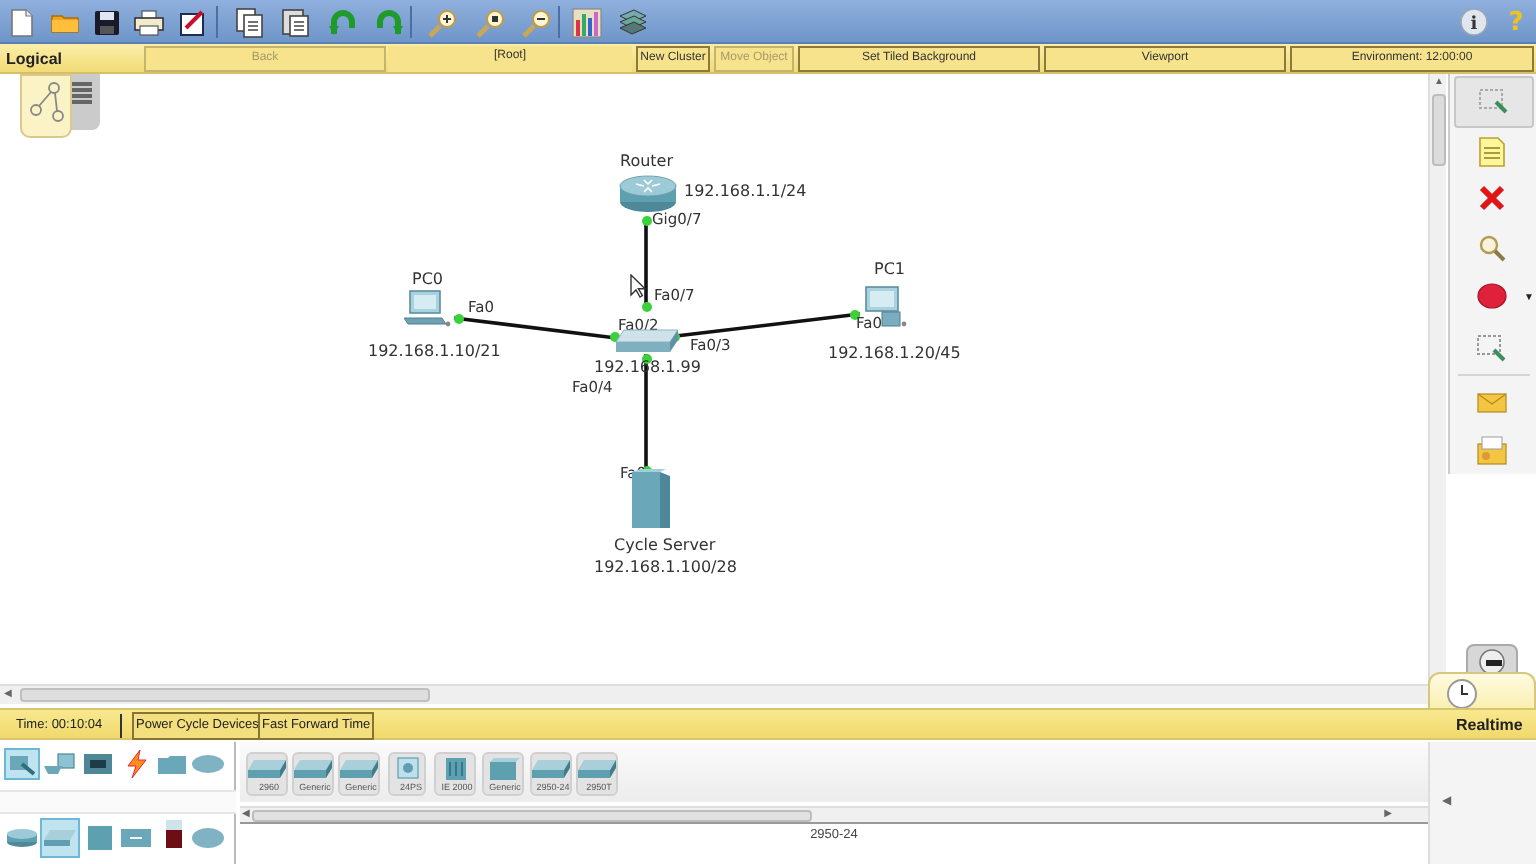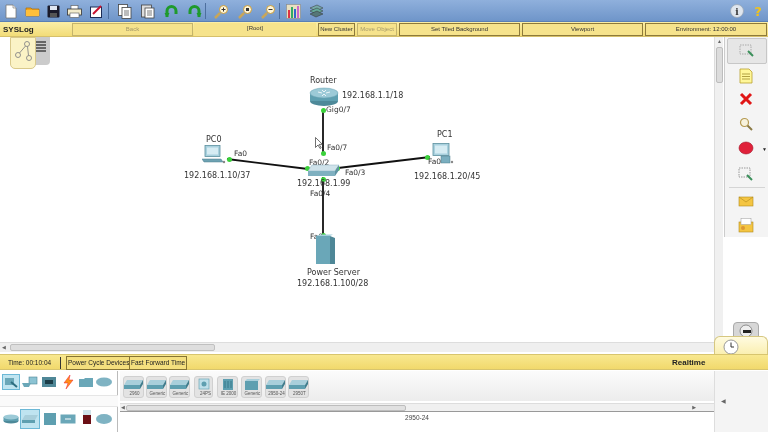--- a/index.html
+++ b/index.html
@@ -175,21 +175,21 @@
         <circle cx="7" cy="7" r="6.5" fill="#dfe6ee" stroke="#9aa7b5" stroke-width="0.8"></circle>
         <text x="7" y="10.5" font-size="9" text-anchor="middle" fill="#333" font-family="DejaVu Serif, serif" font-weight="bold">i</text>
       </svg>
   </div>
   <div class="tb-icon" style="left:750px">
     <span style="font-size:13px;font-weight:bold;color:#f1c21b;font-family:'DejaVu Sans',sans-serif;">?</span>
   </div>
 </div>
 
 <div class="logbar">
-  <div class="log-tab">SYSLog</div>
+  <div class="log-tab">Logical</div>
   <div class="lb-btn disabled" style="left:72px;width:121px;">Back</div>
   <div class="lb-btn flat" style="left:194px;width:122px;">[Root]</div>
   <div class="lb-btn" style="left:318px;width:37px;">New Cluster</div>
   <div class="lb-btn disabled" style="left:357px;width:40px;">Move Object</div>
   <div class="lb-btn" style="left:399px;width:121px;">Set Tiled Background</div>
   <div class="lb-btn" style="left:522px;width:121px;">Viewport</div>
   <div class="lb-btn" style="left:645px;width:122px;">Environment: 12:00:00</div>
 </div>
 
 <div class="workspace">
@@ -212,51 +212,51 @@
 
   <div class="node-label" style="left:310px;top:39px;">Router</div>
   <div class="device" style="left:309px;top:50px;">
     <svg width="30" height="20" viewBox="0 0 30 20">
         <ellipse cx="15" cy="14" rx="14" ry="5" fill="#4d8999"></ellipse>
         <rect x="1" y="6" width="28" height="8" fill="#5e9fb0"></rect>
         <ellipse cx="15" cy="6" rx="14" ry="5" fill="#9ccad7" stroke="#6aa3b3" stroke-width="0.5"></ellipse>
         <path d="M9 5l4 1M21 5l-4 1M13 3l2 2 2-2M13 9l2-2 2 2" stroke="#fff" stroke-width="0.8" fill="none"></path>
       </svg>
   </div>
-  <div class="node-label" style="left:342px;top:54px;">192.168.1.1/18</div>
+  <div class="node-label" style="left:342px;top:54px;">192.168.1.1/24</div>
   <div class="port-label" style="left:326px;top:68px;">Gig0/7</div>
 
   <svg style="position:absolute;left:315px;top:100px;" width="8" height="12" viewBox="0 0 8 12">
       <path d="M0.5 0.5v10l2.5-2.5 2 3.5 1.2-0.7-2-3.4h3.3z" fill="#fff" stroke="#333" stroke-width="0.7"></path>
     </svg>
 
   <div class="port-label" style="left:327px;top:106px;">Fa0/7</div>
   <div class="port-label" style="left:309px;top:121px;">Fa0/2</div>
   <div class="device" style="left:308px;top:127px;">
     <svg width="32" height="14" viewBox="0 0 32 14">
         <path d="M4 1h27l-4 6H0z" fill="#cfe2ea" stroke="#8fb3c1" stroke-width="0.5"></path>
         <path d="M0 7h27v5H0z" fill="#7fb0c0"></path>
         <path d="M27 7l4-6v5l-4 6z" fill="#5f93a3"></path>
       </svg>
   </div>
   <div class="port-label" style="left:345px;top:131px;">Fa0/3</div>
   <div class="node-label" style="left:297px;top:142px;">192.168.1.99</div>
-  <div class="port-label" style="left:310px;top:152px;">Fa0/4</div>
+  <div class="port-label" style="left:286px;top:152px;">Fa0/4</div>
 
   <div class="node-label" style="left:206px;top:98px;">PC0</div>
   <div class="device" style="left:202px;top:108px;">
     <svg width="24" height="20" viewBox="0 0 24 20">
         <rect x="3" y="0.5" width="15" height="11" fill="#a9d1de" stroke="#5b8f9f" stroke-width="0.8"></rect>
         <rect x="5" y="2.5" width="11" height="7" fill="#d6ecf3"></rect>
         <path d="M0 14h19l2 3H2z" fill="#6ea2b2" stroke="#4f7f8e" stroke-width="0.5"></path>
         <circle cx="22" cy="17" r="1.2" fill="#888"></circle>
       </svg>
   </div>
   <div class="port-label" style="left:234px;top:112px;">Fa0</div>
-  <div class="node-label" style="left:184px;top:134px;">192.168.1.10/37</div>
+  <div class="node-label" style="left:184px;top:134px;">192.168.1.10/21</div>
 
   <div class="node-label" style="left:437px;top:93px;">PC1</div>
   <div class="device" style="left:430px;top:106px;">
     <svg width="24" height="22" viewBox="0 0 24 22">
         <rect x="3" y="0.5" width="16" height="12" fill="#a9d1de" stroke="#5b8f9f" stroke-width="0.8"></rect>
         <rect x="5" y="2.5" width="12" height="8" fill="#d6ecf3"></rect>
         <rect x="11" y="13" width="9" height="7" fill="#7aaebf" stroke="#4f7f8e" stroke-width="0.5"></rect>
         <circle cx="22" cy="19" r="1.2" fill="#888"></circle>
       </svg>
   </div>
@@ -264,21 +264,21 @@
   <div class="node-label" style="left:414px;top:135px;">192.168.1.20/45</div>
 
   <div class="port-label" style="left:310px;top:195px;">Fa0</div>
   <div class="device" style="left:315px;top:197px;">
     <svg width="22" height="31" viewBox="0 0 22 31">
         <path d="M1 2h14v28H1z" fill="#6aa7b8"></path>
         <path d="M15 2l5 2v26l-5 0z" fill="#4e8797"></path>
         <path d="M1 2l4-1.5h13L15 2z" fill="#a3cfdb"></path>
       </svg>
   </div>
-  <div class="node-label" style="left:307px;top:231px;">Power Server</div>
+  <div class="node-label" style="left:307px;top:231px;">Cycle Server</div>
   <div class="node-label" style="left:297px;top:242px;">192.168.1.100/28</div>
 </div>
 
 <div class="logical-icon-wrap">
   <div class="log-back">
     <svg width="24" height="24" viewBox="0 0 24 24" style="position:absolute;left:8px;top:2px;">
         <path d="M2 3h10M2 6h10M2 9h10M2 12h10" stroke="#666" stroke-width="2"></path>
       </svg>
   </div>
   <div class="log-front">
@@ -364,21 +364,21 @@
       <circle cx="8" cy="8" r="7" fill="#fff" stroke="#999" stroke-width="1"></circle>
       <path d="M8 3.5V8h3" stroke="#333" stroke-width="1" fill="none"></path>
     </svg>
 </div>
 
 <div class="timebar">
   <div class="tb-text" style="left:8px;">Time: 00:10:04</div>
   <div style="position:absolute;left:60px;top:2px;width:1px;height:12px;background:#333;"></div>
   <div class="tb-btn" style="left:66px;">Power Cycle Devices</div>
   <div class="tb-btn" style="left:129px;">Fast Forward Time</div>
-  <div style="position:absolute;left:672px;top:3px;font-size:8px;font-weight:bold;color:#222;">Realtime</div>
+  <div style="position:absolute;left:728px;top:3px;font-size:8px;font-weight:bold;color:#222;">Realtime</div>
 </div>
 
 <div class="bottom">
   <div class="cat-panel">
     <div class="cat-icon sel" style="left:2px;top:3px;">
       <svg width="14" height="12" viewBox="0 0 14 12">
           <rect x="1" y="2" width="9" height="7" fill="#6aa7b8"></rect>
           <path d="M7 6l6 5" stroke="#2d6e80" stroke-width="2"></path>
         </svg>
     </div>

